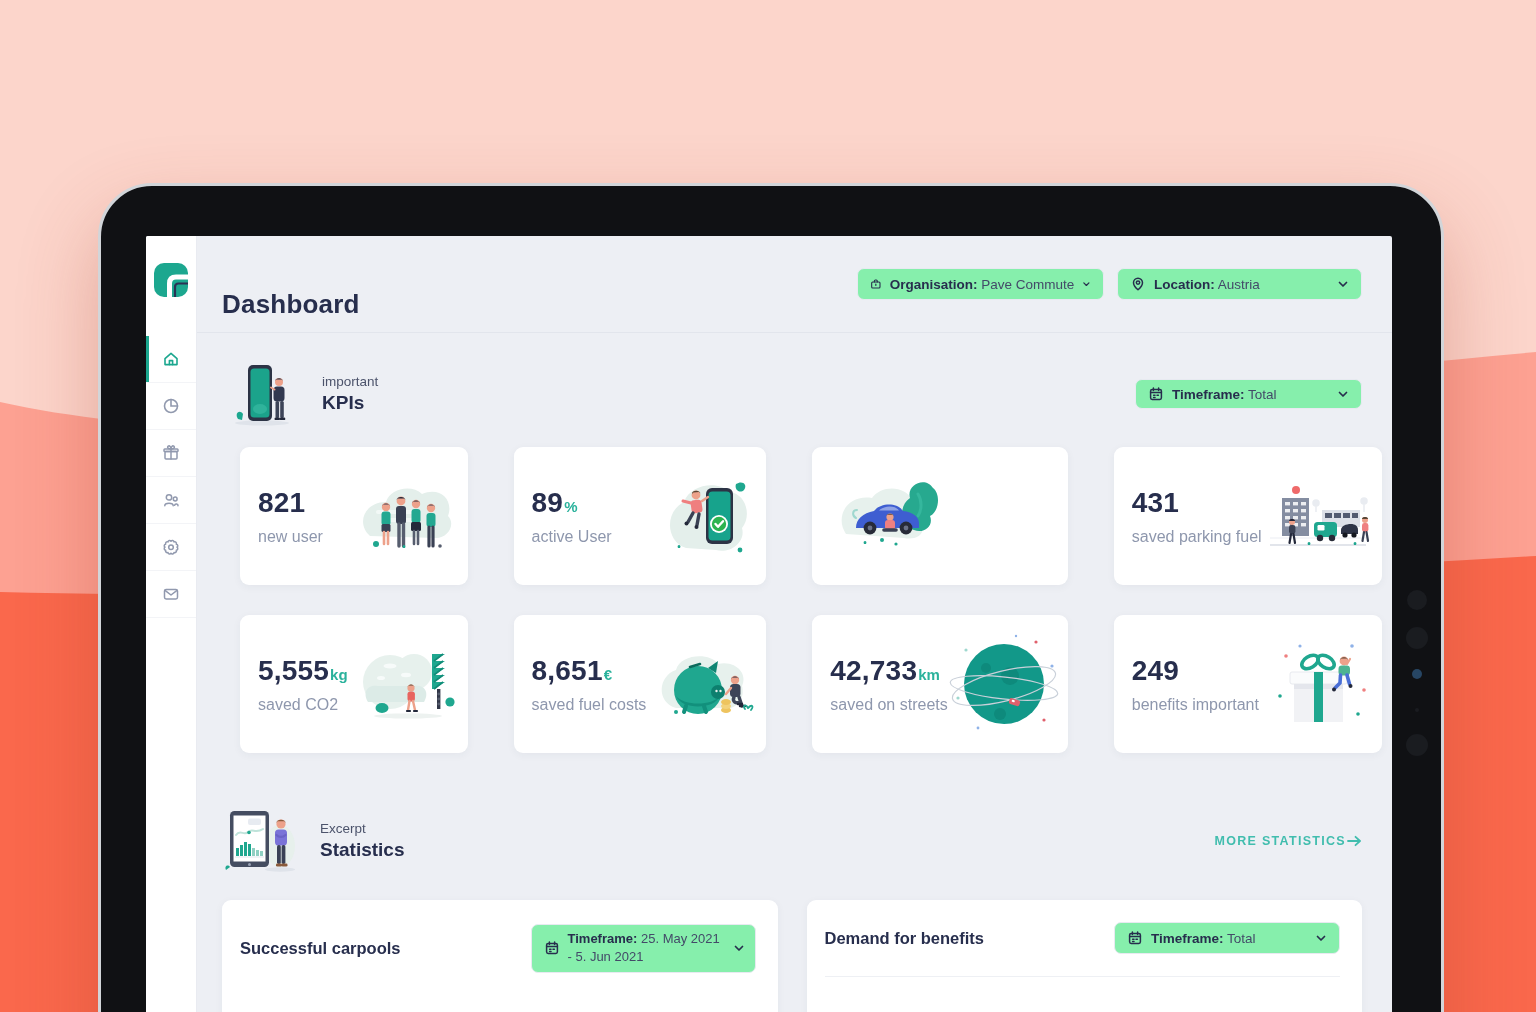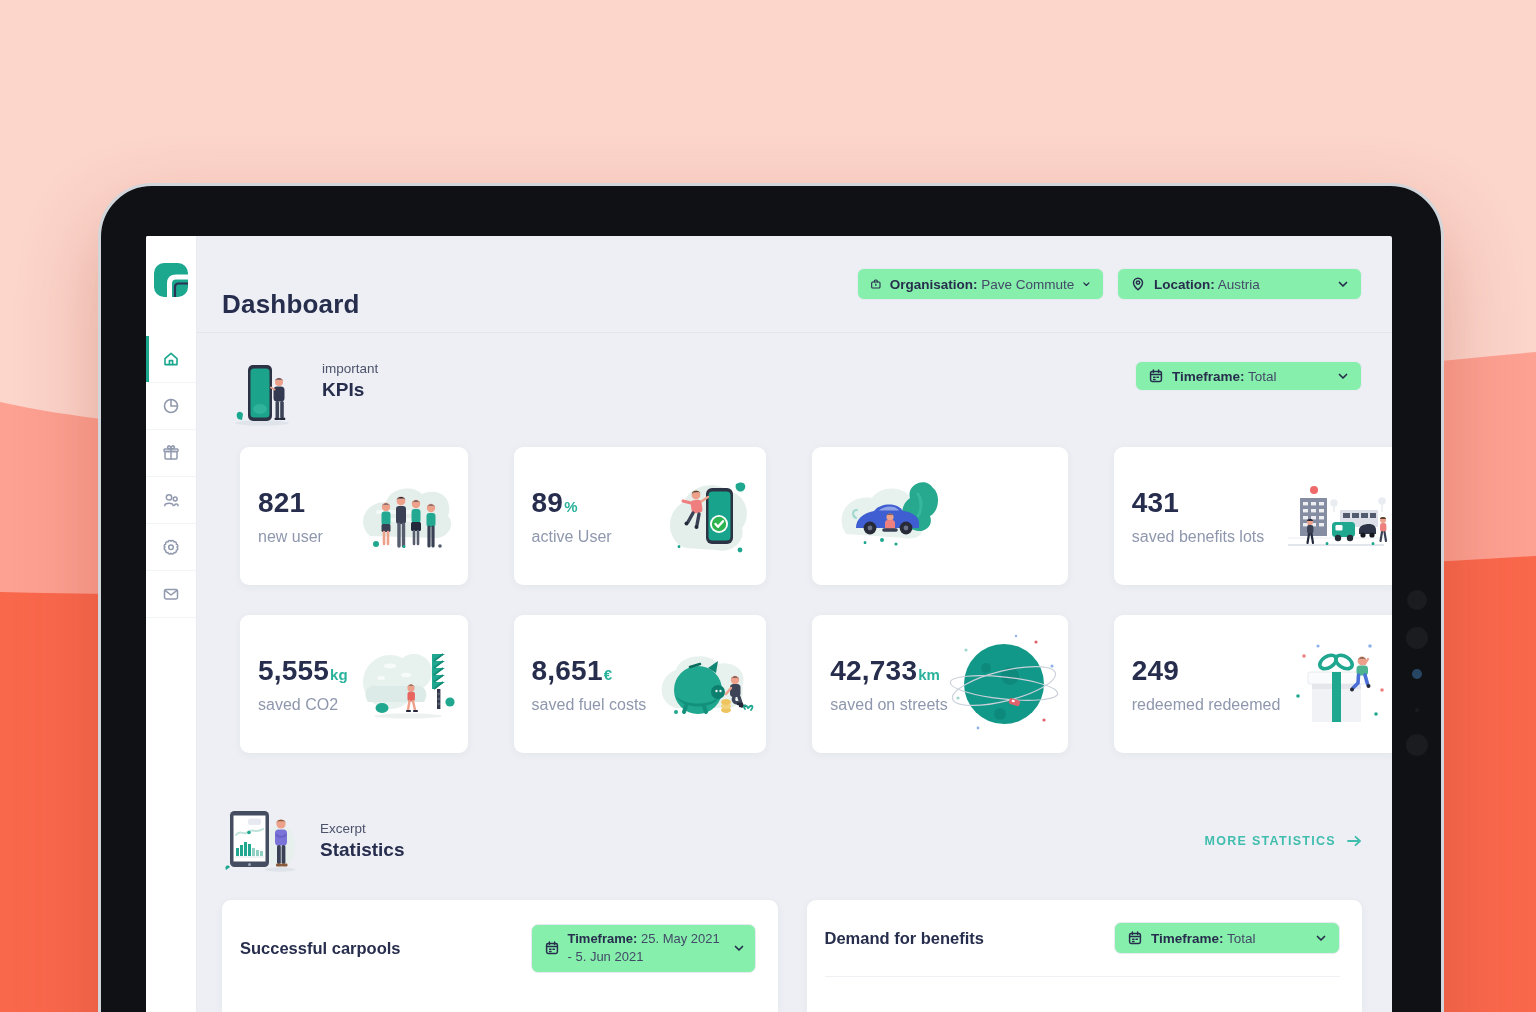--- a/index.html
+++ b/index.html
@@ -64,21 +64,21 @@
     white-space:nowrap;
   }
   .btn b { color:#272e4d; font-weight:700; }
   .btn .chev { margin-left:auto; }
   .btn-org { width:247px; }
   .btn-loc { width:245px; }
   .btn-tf  { width:227px; height:30px; }
 
   .content { flex:1; padding:0 30px 0 25px; overflow:hidden; }
 
-  .section-head { display:flex; margin-top:28px; height:66px; }
+  .section-head { display:flex; align-items:center; margin-top:28px; height:66px; }
   .section-titles { margin-left:20px; }
   .eyebrow { font-size:13.5px; color:#4c536b; }
   .section-title { font-size:19px; font-weight:700; color:#272e4d; margin-top:3px; }
 
   .kpi-grid {
     margin-top:20px; display:grid; grid-template-columns:repeat(4,1fr);
     gap:30px 28px;
   }
   .card {
     background:#fff; border-radius:9px; height:138px;
@@ -88,21 +88,21 @@
     margin-left:18px;
   }
   .kpi-text { min-width:0; }
   .kpi-value { font-size:28px; font-weight:600; color:#272e4d; letter-spacing:.2px; }
   .kpi-unit { font-size:15px; font-weight:700; color:#2bb29c; margin-left:1px; }
   .kpi-label { margin-top:9px; font-size:16px; color:#8e97ad; white-space:nowrap; }
   .kpi-illo { flex-shrink:0; }
 
   .stats-head { display:flex; align-items:center; margin-top:55px; height:65px; }
   .more-link {
-    margin-left:auto; display:flex; align-items:center; gap:10px;
+    margin-left:auto; display:flex; align-items:center; 
     font-size:12.5px; font-weight:700; letter-spacing:1.3px; color:#41bdae; cursor:pointer;
   }
 
   .panel-grid { margin-top:27px; display:grid; grid-template-columns:1fr 1fr; gap:29px; }
   .panel {
     background:#fff; border-radius:9px; height:170px;
     box-shadow:0 2px 8px rgba(40,50,80,.05);
     padding:0 22px 0 18px;
   }
   .panel-head { display:flex; align-items:center; justify-content:space-between; }
@@ -326,21 +326,21 @@
               <path d="M34 84 C32 80 38 80 36 84 Z" fill="#1fa78f"></path>
               <circle cx="52" cy="80" r="2" fill="#1fa78f"></circle>
               <circle cx="66" cy="84" r="1.6" fill="#1fa78f"></circle>
               <path d="M26 58 C22 56 22 50 27 50" stroke="#9fd8cf" stroke-width="2" fill="none" stroke-linecap="round"></path>
             </svg>
           </div>
 
           <div class="card">
             <div class="kpi-text">
               <div><span class="kpi-value">431</span><span class="kpi-unit"></span></div>
-              <div class="kpi-label">saved benefits lots</div>
+              <div class="kpi-label">saved parking fuel</div>
             </div>
             <svg class="kpi-illo" width="112" height="112" viewBox="0 0 112 112">
               <path d="M8 85 H104" stroke="#d8dce4" stroke-width="1.6"></path>
               <path d="M8 78 H104" stroke="#eceef3" stroke-width="1.2"></path>
               <circle cx="34" cy="30" r="4" fill="#ef6a6a"></circle>
               <rect x="20" y="38" width="27" height="38" fill="#848da1"></rect>
               <g fill="#ffffff" opacity="0.85">
                 <rect x="23" y="42" width="5" height="3.4"></rect>
                   <rect x="31" y="42" width="5" height="3.4"></rect>
                   <rect x="39" y="42" width="5" height="3.4"></rect>
@@ -465,21 +465,21 @@
               <circle cx="10" cy="70" r="1.6" fill="#9fd8cf"></circle>
               <circle cx="96" cy="92" r="1.6" fill="#e0606c"></circle>
               <circle cx="68" cy="8" r="1.2" fill="#8fb2e8"></circle>
               <circle cx="30" cy="100" r="1.4" fill="#8fb2e8"></circle>
             </svg>
           </div>
 
           <div class="card">
             <div class="kpi-text">
               <div><span class="kpi-value">249</span><span class="kpi-unit"></span></div>
-              <div class="kpi-label">redeemed redeemed</div>
+              <div class="kpi-label">benefits important</div>
             </div>
             <svg class="kpi-illo" width="112" height="112" viewBox="0 0 112 112">
               <circle cx="24" cy="28" r="1.8" fill="#ef8080"></circle>
               <circle cx="90" cy="18" r="1.8" fill="#8fb2e8"></circle>
               <circle cx="102" cy="62" r="1.8" fill="#ef8080"></circle>
               <circle cx="18" cy="68" r="1.8" fill="#1fa78f"></circle>
               <circle cx="96" cy="86" r="1.8" fill="#1fa78f"></circle>
               <circle cx="38" cy="18" r="1.6" fill="#8fb2e8"></circle>
               <ellipse cx="48" cy="34" rx="9" ry="5.6" fill="none" stroke="#1fa78f" stroke-width="3.6" transform="rotate(-32 48 34)"></ellipse>
               <ellipse cx="64" cy="34" rx="9" ry="5.6" fill="none" stroke="#1fa78f" stroke-width="3.6" transform="rotate(32 64 34)"></ellipse>

